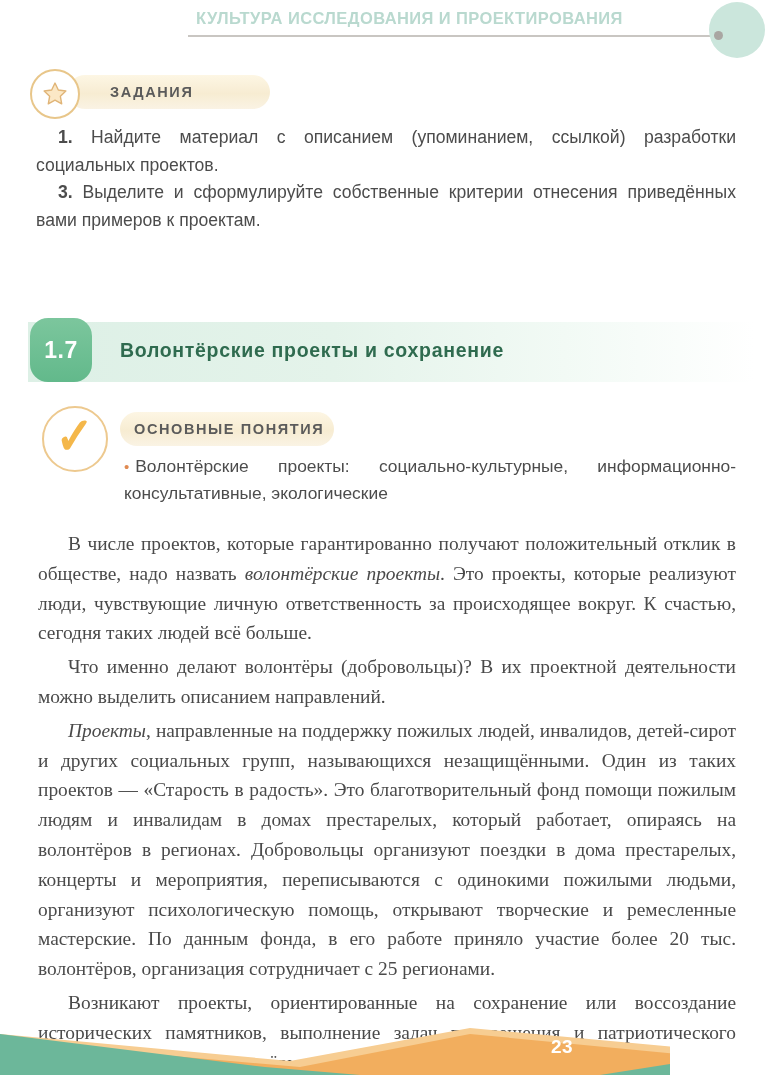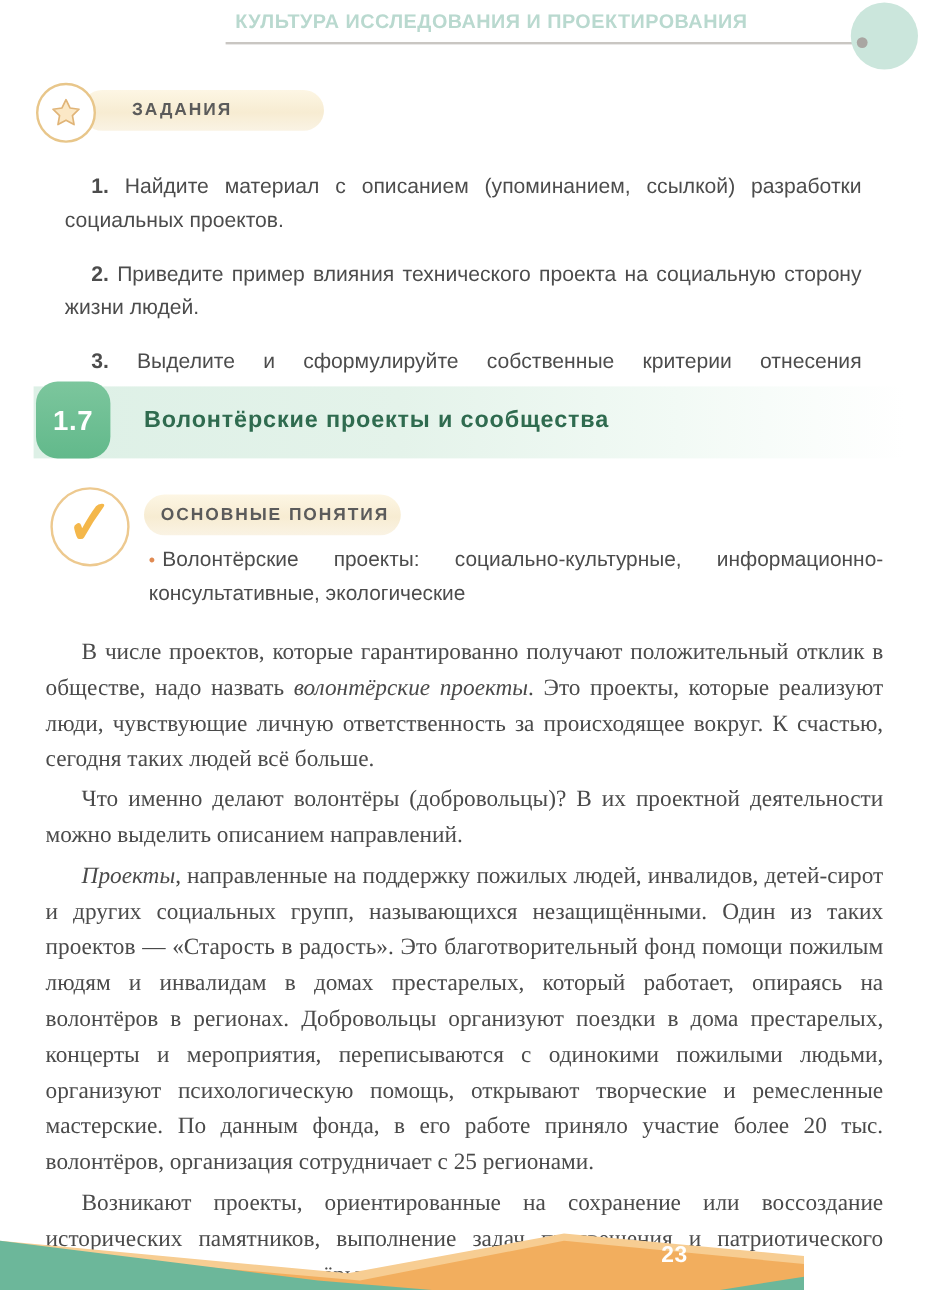--- a/index.html
+++ b/index.html
@@ -127,21 +127,21 @@
     left: 36px;
     top: 124px;
     width: 700px;
     font-family: "Liberation Sans", sans-serif;
     font-size: 17.6px;
     line-height: 27.5px;
     color: #4c4c4c;
     text-align: justify;
     text-justify: inter-word;
   }
-  .task-item { text-indent: 22px; margin: 18px; }
+  .task-item { text-indent: 22px; margin: 0; }
   .task-num { font-weight: bold; }
 
   
   .section-banner {
     position: absolute;
     left: 28px;
     top: 322px;
     width: 726px;
     height: 60px;
     background: linear-gradient(90deg, #ddf0e6 0%, #e4f3ea 42%, #f2faf5 74%, #ffffff 100%);
@@ -256,32 +256,29 @@
       <path d="M12 2.6l2.85 5.95 6.45.9-4.7 4.5 1.15 6.45L12 17.3l-5.75 3.1 1.15-6.45-4.7-4.5 6.45-.9z" fill="#fbe8c6" stroke="#e0b477" stroke-width="1.2" stroke-linejoin="round"></path>
     </svg>
   </div>
 </div>
 
 <div class="tasks">
   <p class="task-item">
     <span class="task-num">1.</span><span> Найдите материал с описанием (упоминанием, ссылкой) разработки социальных проектов.</span>
   </p>
   <p class="task-item">
-    <span class="task-num">2.</span><span> Приведите пример влияния технического проекта на социальную сторону жизни людей.</span>
-  </p>
-  <p class="task-item">
     <span class="task-num">3.</span><span> Выделите и сформулируйте собственные критерии отнесения приведённых вами примеров к проектам.</span>
   </p>
 </div>
 
 <div class="section-banner"></div>
 <div class="section-number-box">
   <span class="section-number">1.7</span>
 </div>
-<div class="section-title">Волонтёрские проекты и сообщества</div>
+<div class="section-title">Волонтёрские проекты и сохранение</div>
 
 <div class="callout" id="concepts-callout">
   <div class="callout-pill">
     <span class="callout-label">ОСНОВНЫЕ ПОНЯТИЯ</span>
   </div>
   <div class="badge-circle" id="concepts-badge">
     <span class="check-glyph">✓</span>
   </div>
 </div>
 

